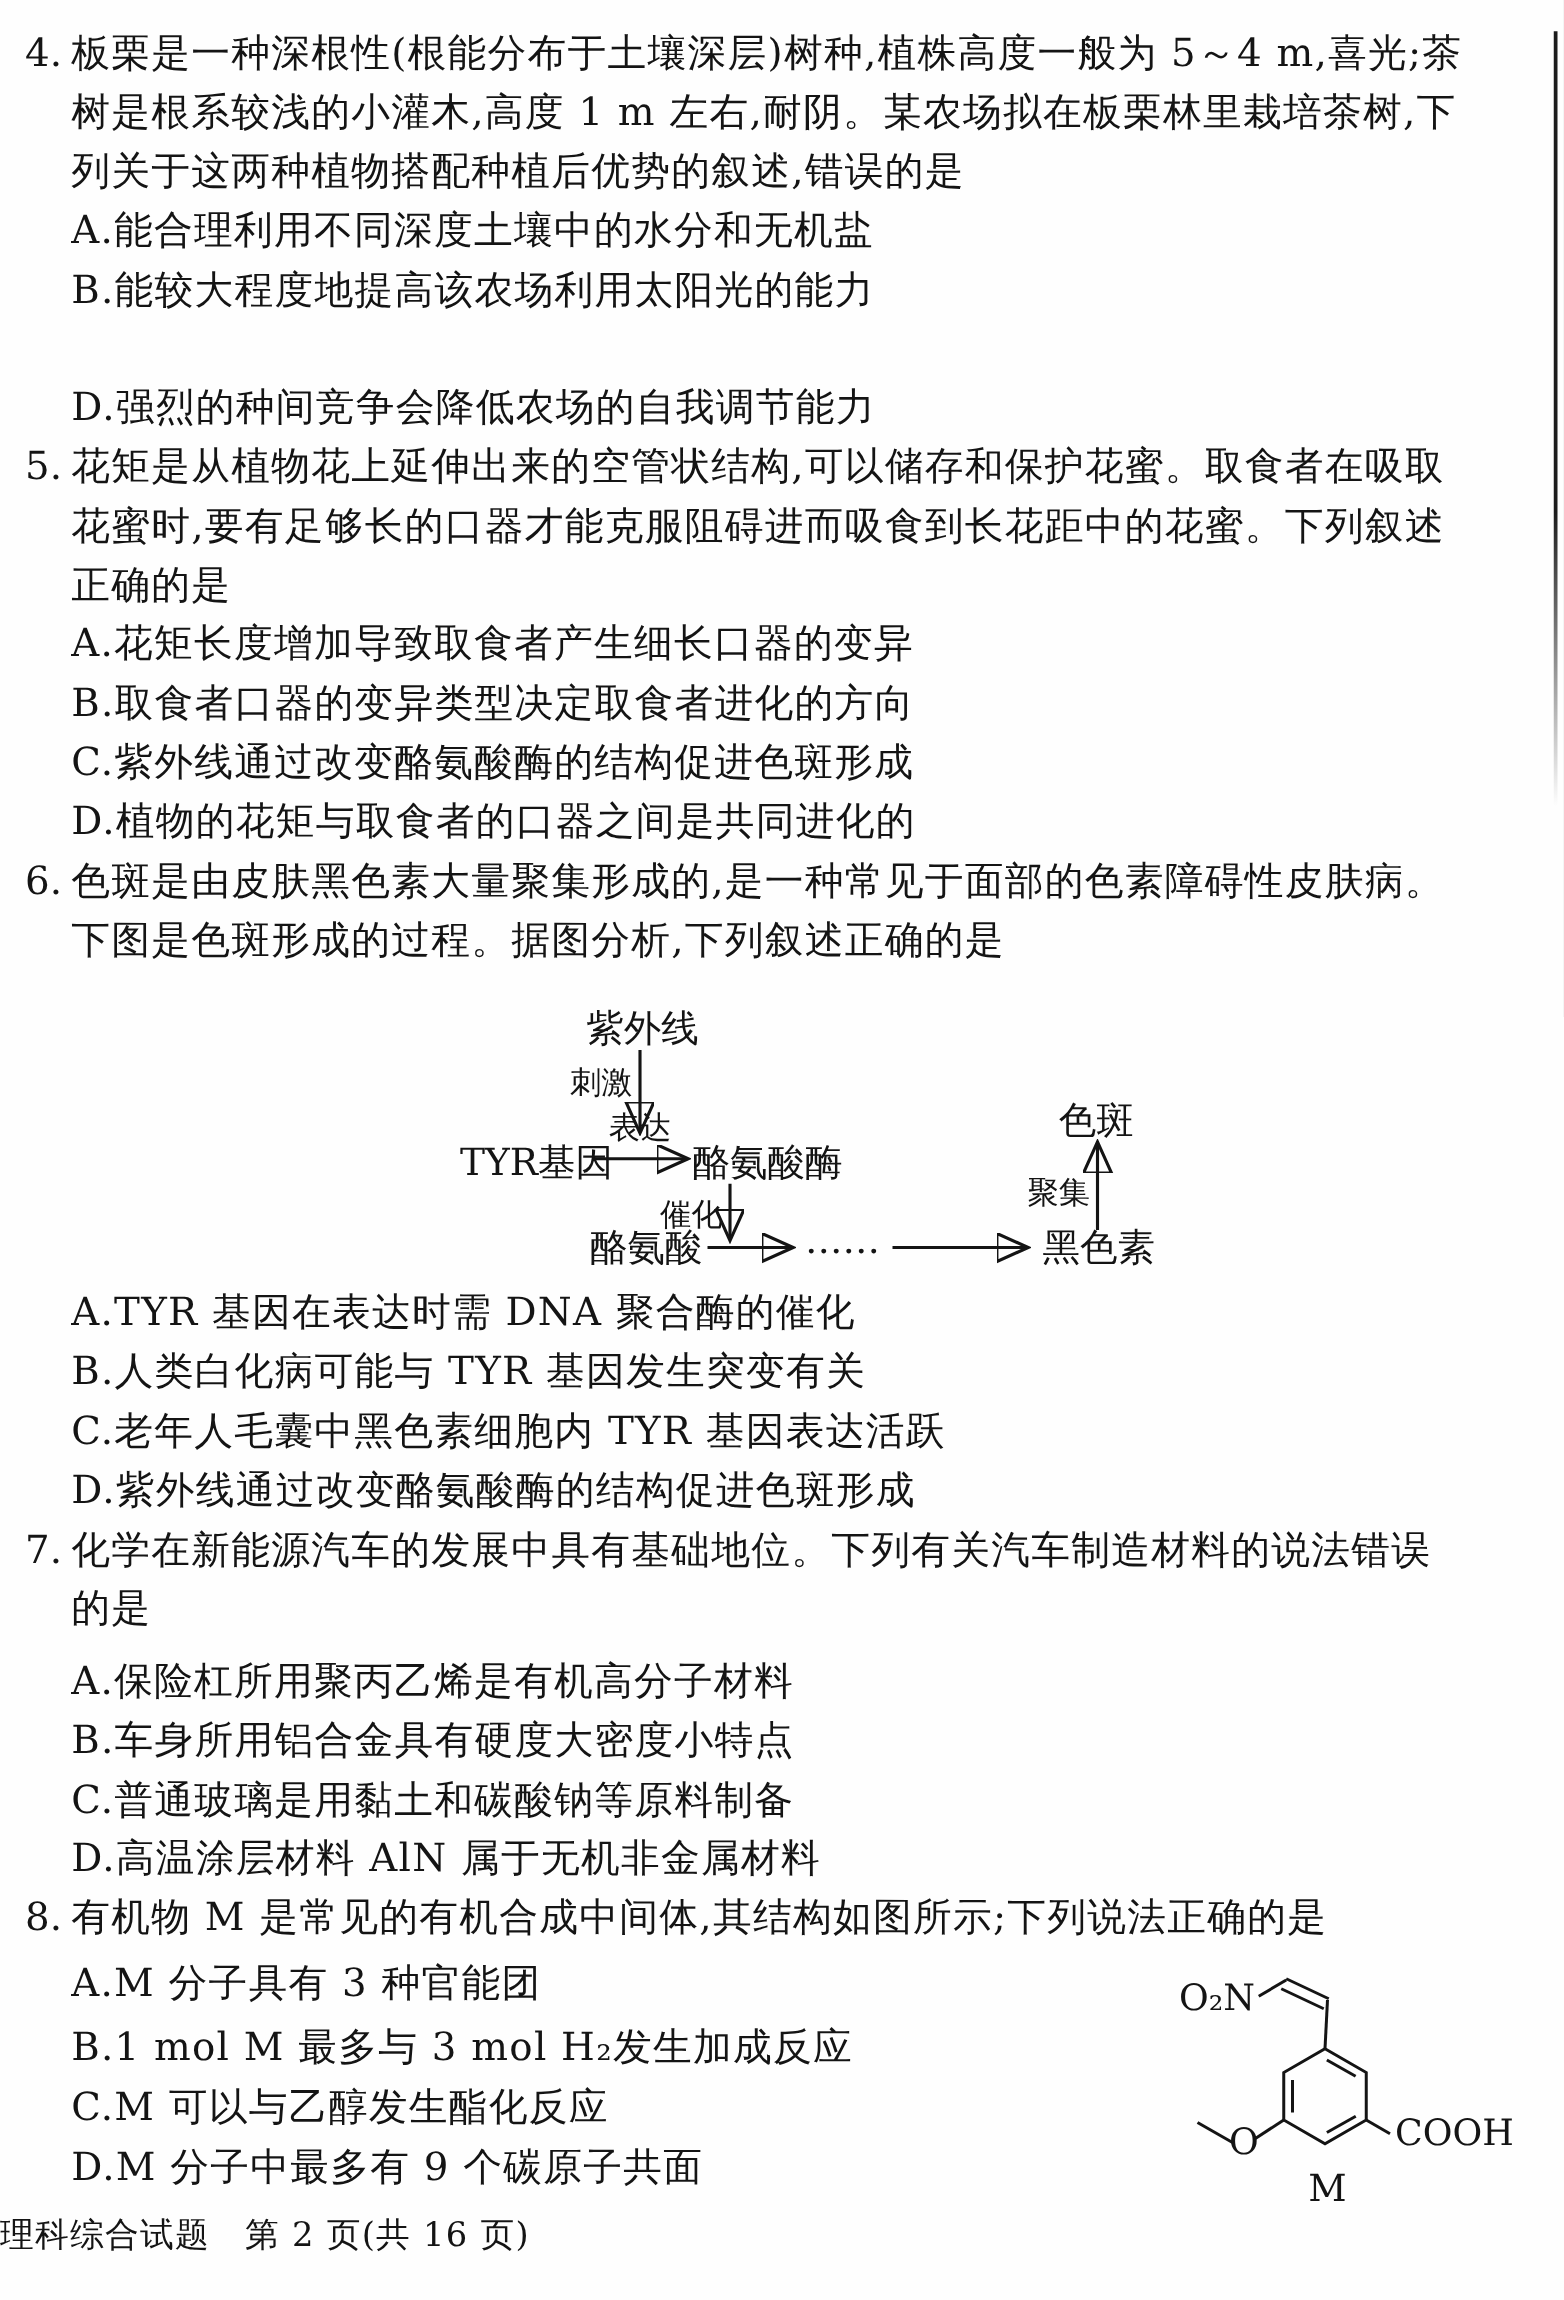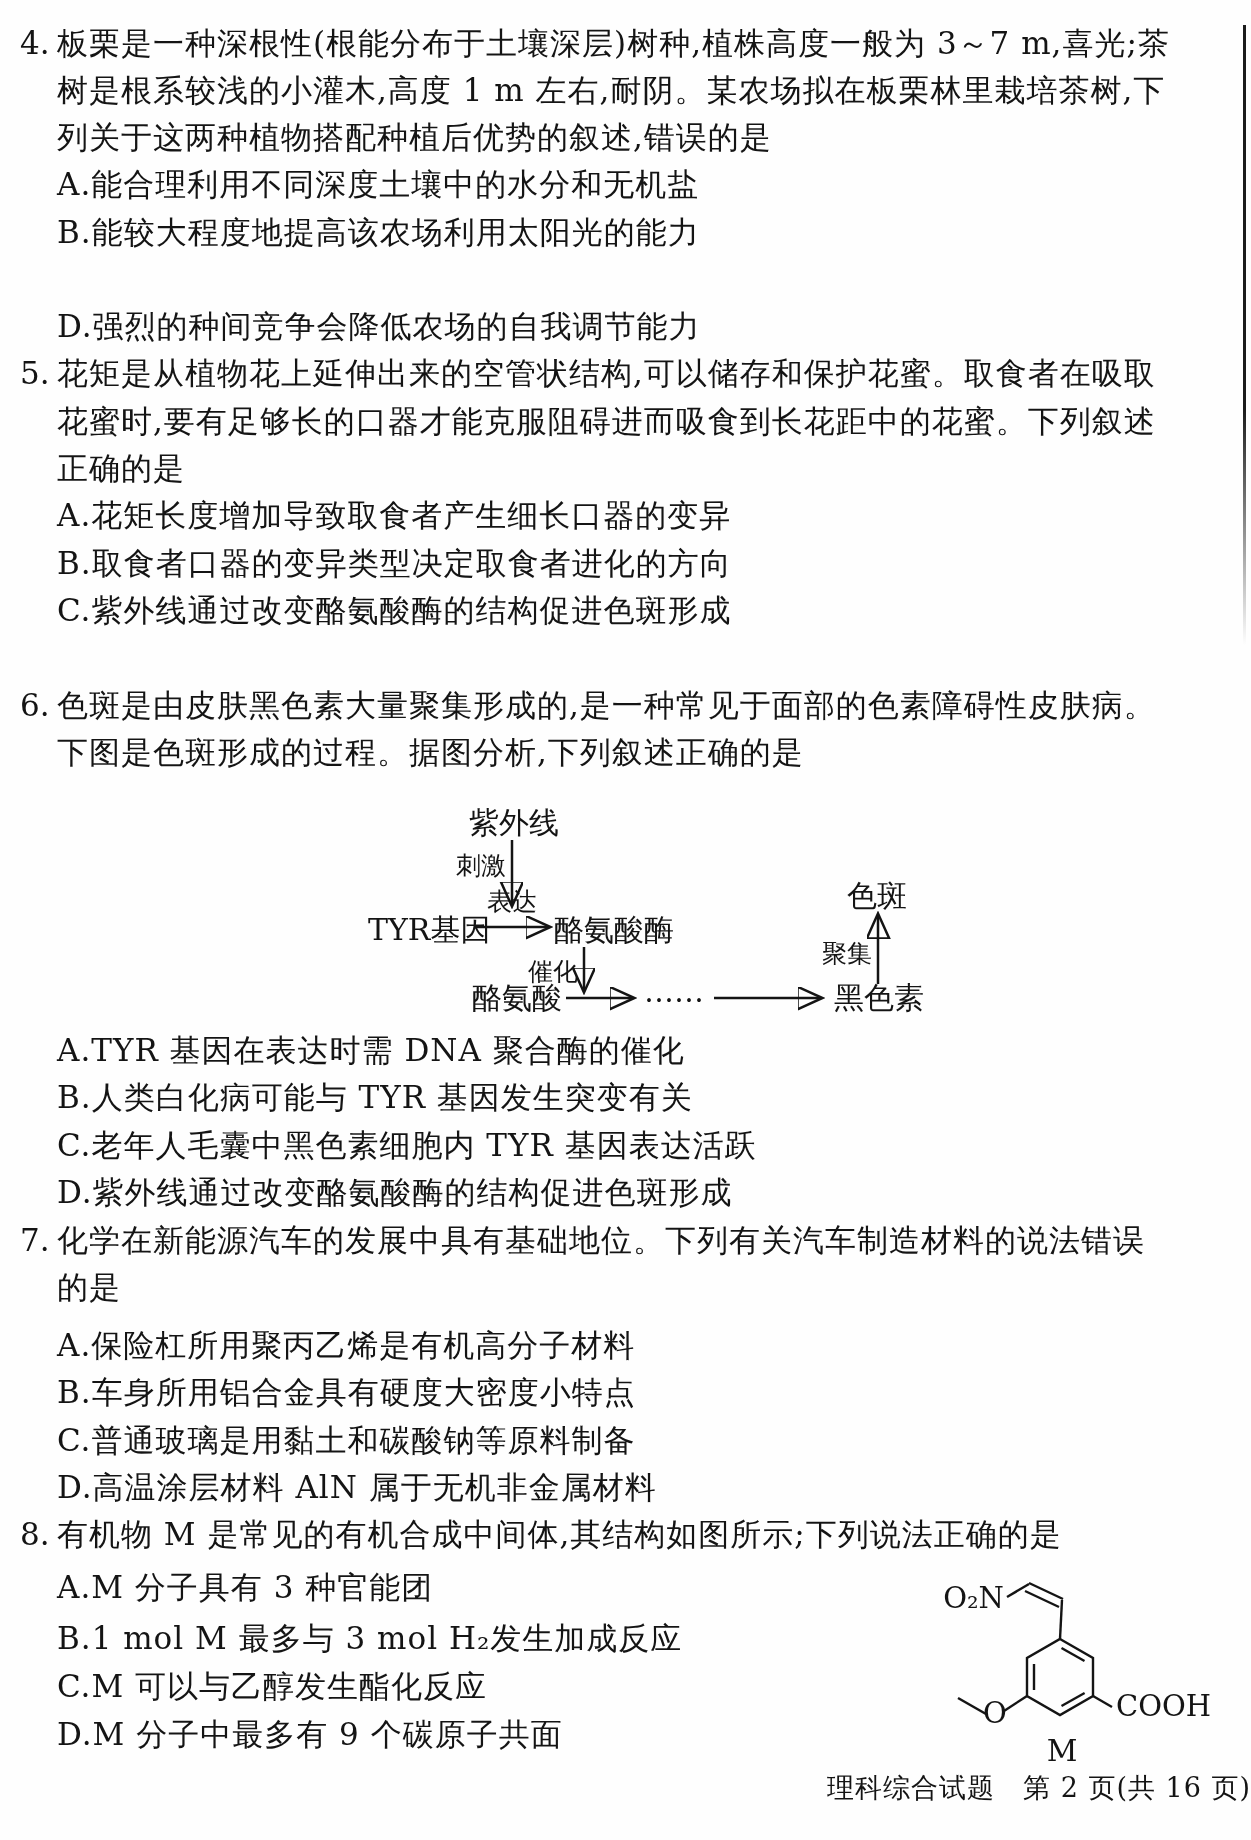--- a/index.html
+++ b/index.html
@@ -22,21 +22,21 @@
   .qnum{
     position:absolute;
     left:20px;
     font-size:31px;
     line-height:40px;
     white-space:nowrap;
   }
   .footer{
     position:absolute;
     left:0;right:0;
-    text-align:right;
+    text-align:left;
     font-size:27px;
     letter-spacing:1px;
   }
   .scan-line{
     position:absolute;
     left:1243px;top:25px;
     width:3px;height:620px;
     background:linear-gradient(#1c1c1c 0%,#1c1c1c 62%,rgba(28,28,28,0) 100%);
   }
   svg text{
@@ -49,34 +49,35 @@
   }
 </style>
 </head>
 <body>
 
 <div class="page">
 
   <div class="scan-line"></div>
 
   <div class="qnum" style="top:23px">4.</div>
-  <div class="line" style="top:23px">板栗是一种深根性(根能分布于土壤深层)树种,植株高度一般为 3～7 m,喜光;茶</div>
+  <div class="line" style="top:23px">板栗是一种深根性(根能分布于土壤深层)树种,植株高度一般为 5～4 m,喜光;茶</div>
   <div class="line" style="top:70px">树是根系较浅的小灌木,高度 1 m 左右,耐阴。某农场拟在板栗林里栽培茶树,下</div>
   <div class="line" style="top:117px">列关于这两种植物搭配种植后优势的叙述,错误的是</div>
   <div class="line" style="top:164px">A.能合理利用不同深度土壤中的水分和无机盐</div>
   <div class="line" style="top:212px">B.能较大程度地提高该农场利用太阳光的能力</div>
   <div class="line" style="top:306px">D.强烈的种间竞争会降低农场的自我调节能力</div>
 
   <div class="qnum" style="top:353px">5.</div>
   <div class="line" style="top:353px">花矩是从植物花上延伸出来的空管状结构,可以储存和保护花蜜。取食者在吸取</div>
   <div class="line" style="top:401px">花蜜时,要有足够长的口器才能克服阻碍进而吸食到长花距中的花蜜。下列叙述</div>
   <div class="line" style="top:448px">正确的是</div>
   <div class="line" style="top:543px">B.取食者口器的变异类型决定取食者进化的方向</div>
   <div class="line" style="top:495px">A.花矩长度增加导致取食者产生细长口器的变异</div>
   <div class="line" style="top:590px">C.紫外线通过改变酪氨酸酶的结构促进色斑形成</div>
+  <div class="line" style="top:637px">D.植物的花矩与取食者的口器之间是共同进化的</div>
 
   <div class="qnum" style="top:685px">6.</div>
   <div class="line" style="top:685px">色斑是由皮肤黑色素大量聚集形成的,是一种常见于面部的色素障碍性皮肤病。</div>
   <div class="line" style="top:732px">下图是色斑形成的过程。据图分析,下列叙述正确的是</div>
 
   <svg style="position:absolute;left:300px;top:800px" width="650" height="235" viewBox="0 0 650 235">
     <defs>
       <marker id="ah" markerWidth="11" markerHeight="10" refX="9" refY="4.5" orient="auto">
         <path d="M0,0 L10,4.5 L0,9 Z" fill="#141414" stroke="none"></path>
       </marker>

